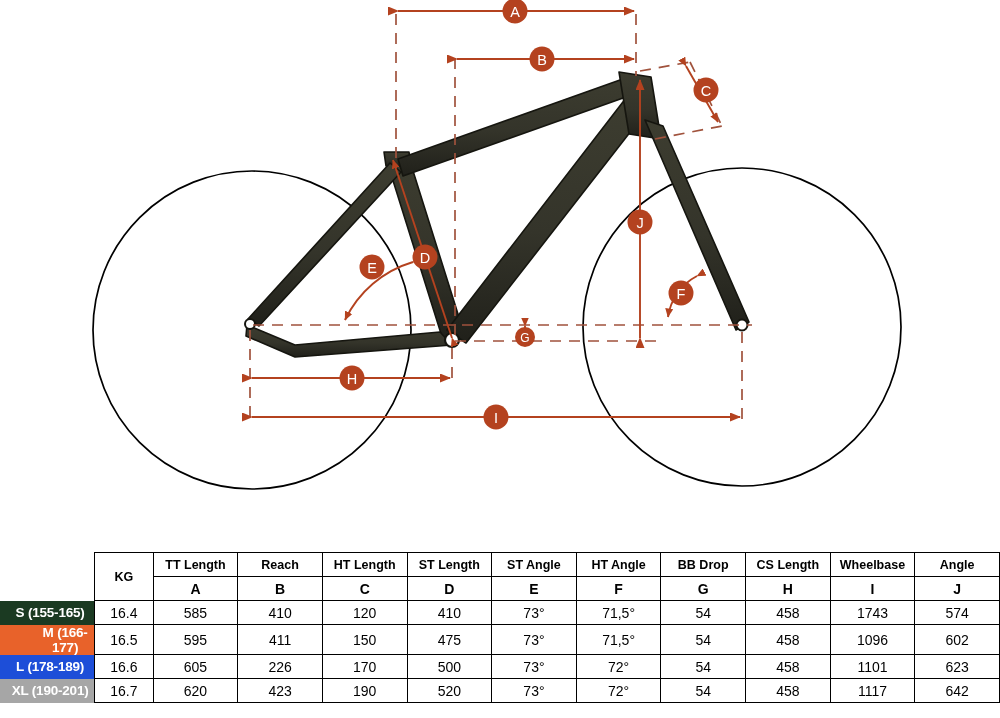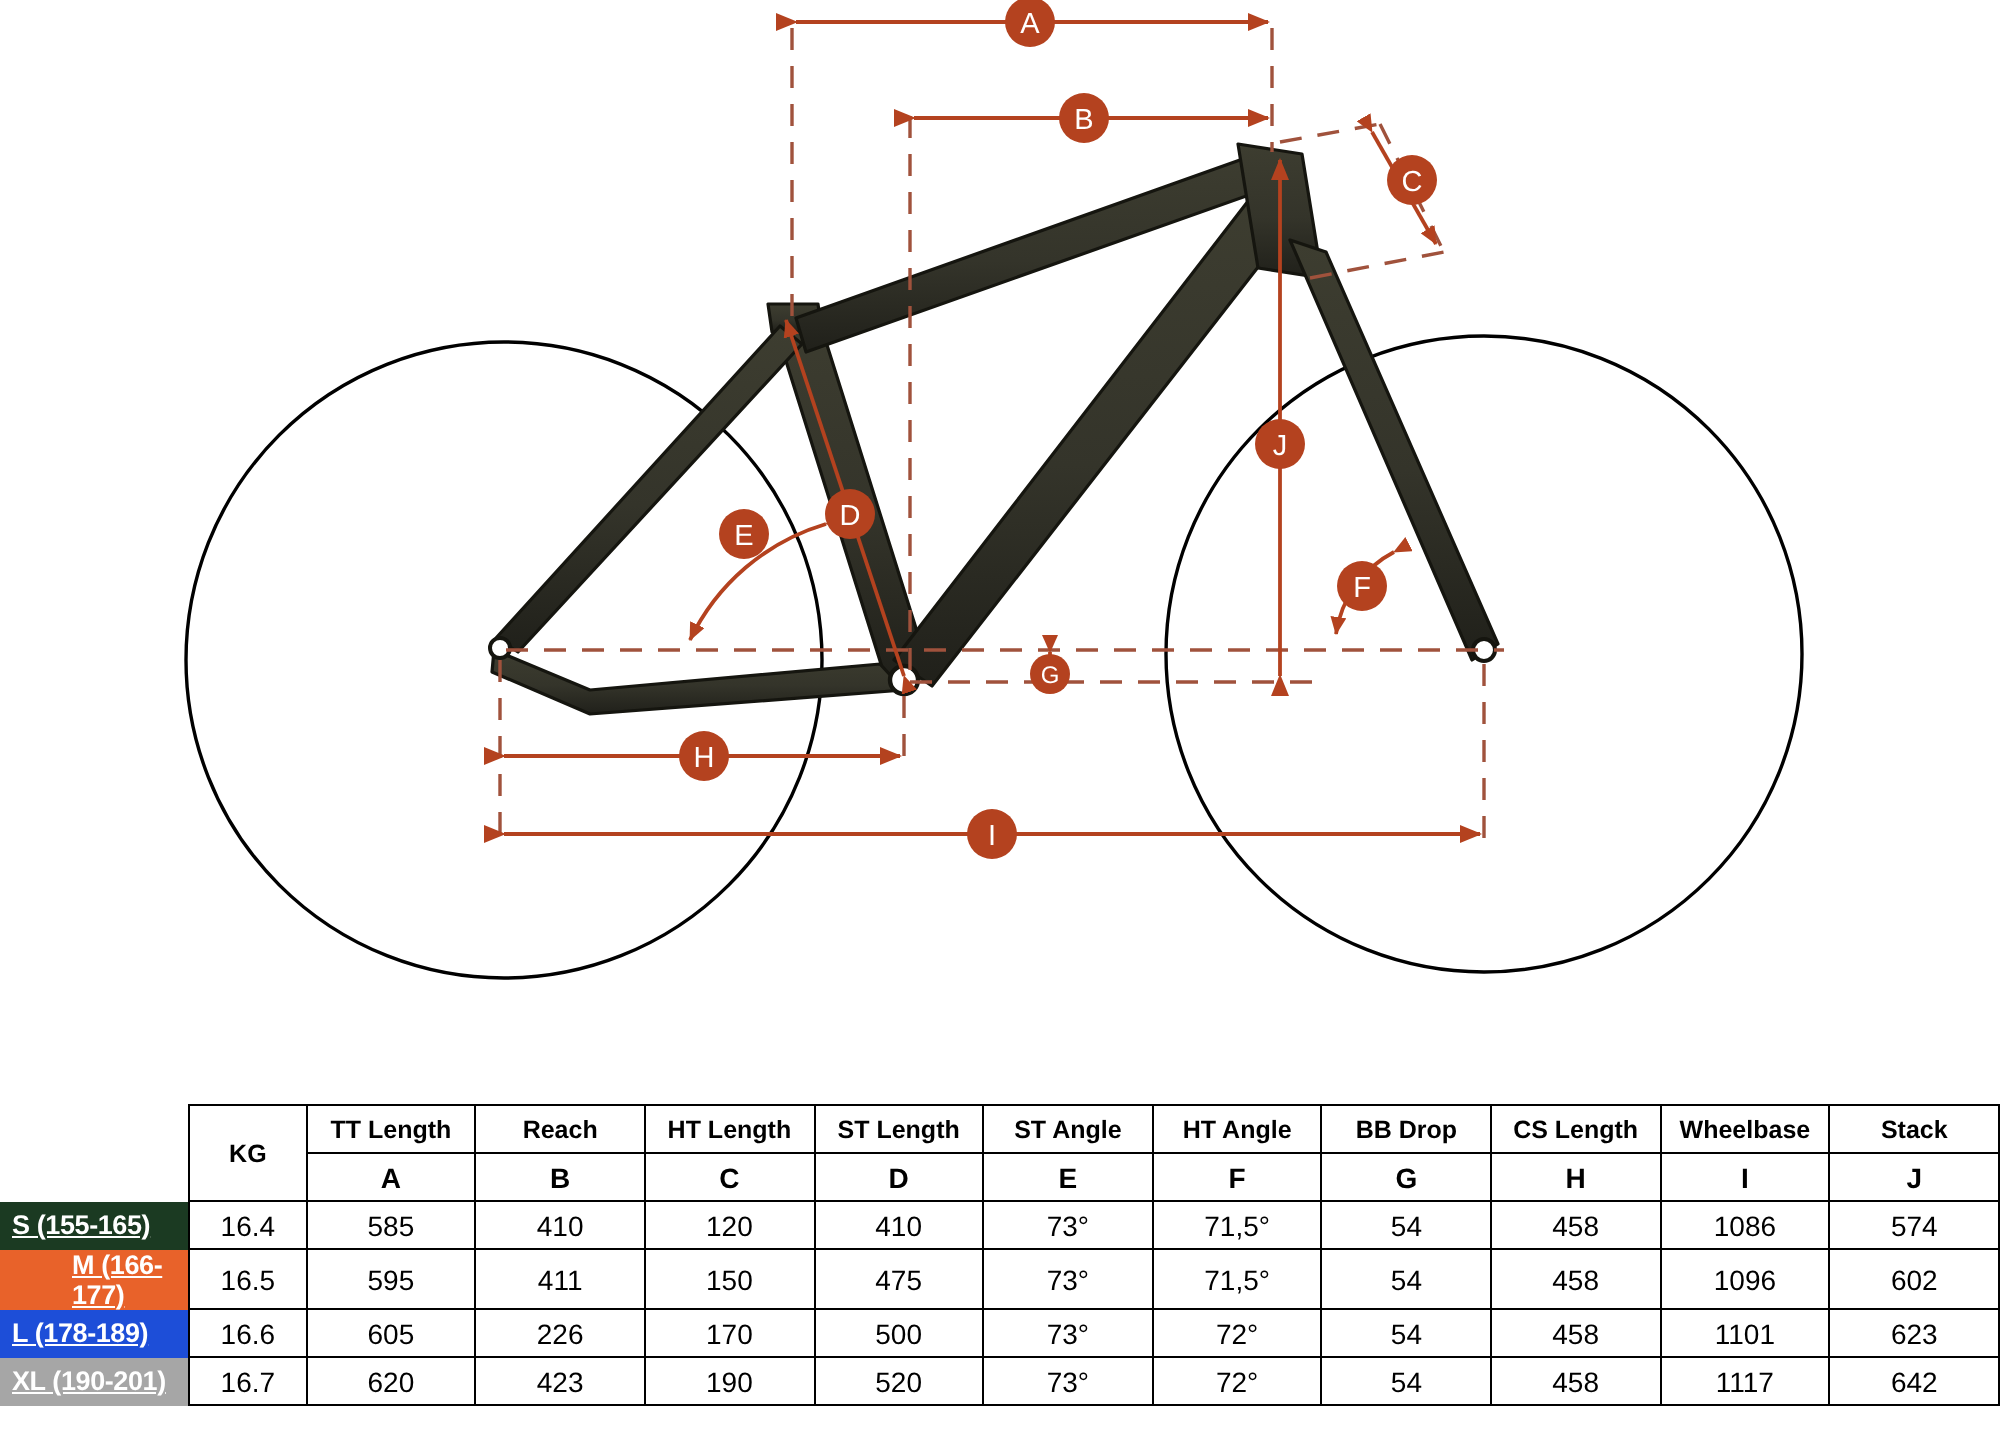--- a/index.html
+++ b/index.html
@@ -32,24 +32,23 @@
     color: #000;
   }
   table.geo th { font-weight: bold; font-size: 12.5px; text-align: center; }
   table.geo td.val { font-size: 14px; font-weight: 400; }
   table.geo th.letter { font-weight: bold; font-size: 14px; }
   table.geo .sizecell {
     border: none;
     color: #ffffff;
     font-weight: bold;
     font-size: 13.5px;
-    text-align: left;
+    text-align: center;
     padding-left: 6px;
     letter-spacing: -0.2px;
-    text-decoration: underline;
   }
   table.geo .spacer-head { border: none; background: transparent; }
   col.c-size { width: 94px; }
   col.c-kg   { width: 58px; }
   col.c-d    { width: 84px; }
 </style>
 </head>
 <body>
 
 <div id="page">
@@ -209,21 +208,21 @@
           <th rowspan="2">KG</th>
           <th>TT Length</th>
           <th>Reach</th>
           <th>HT Length</th>
           <th>ST Length</th>
           <th>ST Angle</th>
           <th>HT Angle</th>
           <th>BB Drop</th>
           <th>CS Length</th>
           <th>Wheelbase</th>
-          <th>Stack</th>
+          <th>Angle</th>
         </tr>
         <tr>
           <td class="spacer-head"></td>
           <th class="letter">A</th>
           <th class="letter">B</th>
           <th class="letter">C</th>
           <th class="letter">D</th>
           <th class="letter">E</th>
           <th class="letter">F</th>
           <th class="letter">G</th>
@@ -238,21 +237,21 @@
           <td class="sizecell" style="background: rgb(27, 58, 34);">S (155-165)</td>
           <td class="val">16.4</td>
           <td class="val">585</td>
           <td class="val">410</td>
           <td class="val">120</td>
           <td class="val">410</td>
           <td class="val">73°</td>
           <td class="val">71,5°</td>
           <td class="val">54</td>
           <td class="val">458</td>
-          <td class="val">1086</td>
+          <td class="val">1743</td>
           <td class="val">574</td>
         </tr>
 
         <tr>
           <td class="sizecell" style="background: rgb(232, 98, 42); padding-left: 36px;">M (166-177)</td>
           <td class="val">16.5</td>
           <td class="val">595</td>
           <td class="val">411</td>
           <td class="val">150</td>
           <td class="val">475</td>

